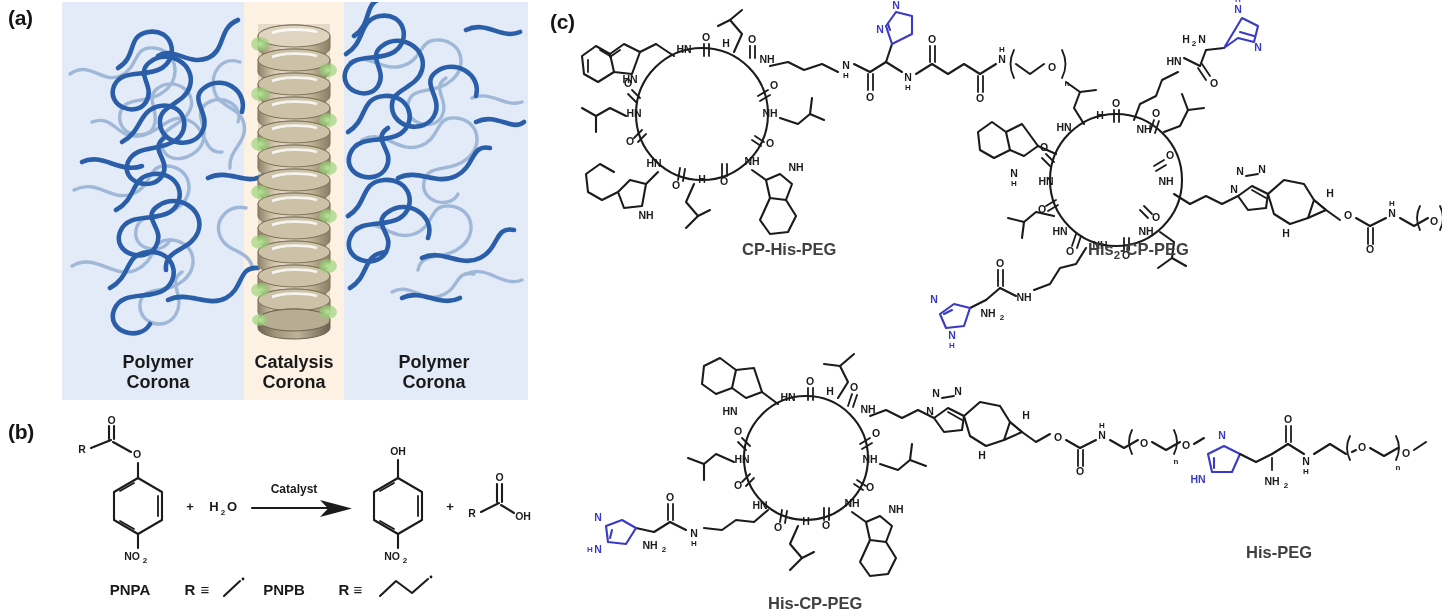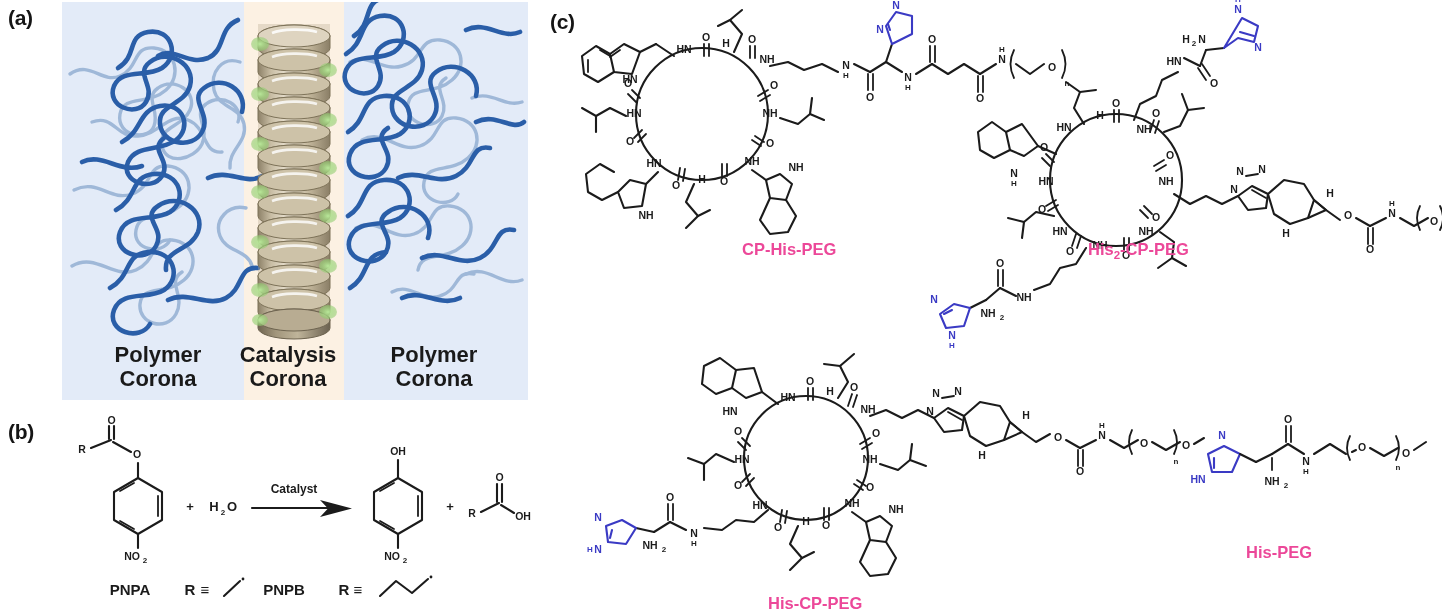--- a/index.html
+++ b/index.html
@@ -5,29 +5,29 @@
   html,body{margin:0;padding:0;background:#fff;}
   body{width:1442px;height:609px;position:relative;overflow:hidden;
        font-family:"Liberation Sans",sans-serif;color:#111;}
   .panel-tag{position:absolute;font-weight:bold;font-size:21px;color:#151515;letter-spacing:-.3px;}
   
   #panel-a{position:absolute;left:62px;top:2px;width:466px;height:398px;}
   #pa-bg{position:absolute;inset:0;background:#e3ebf8;}
   #pa-center-band{position:absolute;left:182px;top:0;width:100px;height:100%;background:#fcf1e3;}
   #pa-svg{position:absolute;inset:0;}
   .pa-label{position:absolute;bottom:8px;text-align:center;font-weight:bold;
-            font-size:22px;line-height:1.12;color:#1a1a1a;}
+            font-size:18px;line-height:1.12;color:#1a1a1a;}
   #pa-label-left{left:12px;width:168px;}
-  #pa-label-center{left:176px;width:100px;}
+  #pa-label-center{left:182px;width:100px;}
   #pa-label-right{left:284px;width:176px;}
   
   #panel-b{position:absolute;left:62px;top:418px;width:470px;height:190px;}
   
   #panel-c{position:absolute;left:556px;top:0;width:886px;height:609px;}
-  .mol-label{position:absolute;font-weight:bold;font-size:16.5px;color:#ec4899;white-space:nowrap;}
+  .mol-label{position:absolute;font-weight:bold;font-size:16.5px;color:#404040;white-space:nowrap;}
   .mol-label sub{font-size:11.5px;}
   svg{display:block;overflow:visible;}
   .bond{stroke:#1b1b1b;stroke-width:2.1;fill:none;stroke-linecap:round;stroke-linejoin:round;}
   .bond-thin{stroke:#1b1b1b;stroke-width:1.8;fill:none;stroke-linecap:round;}
   .bond-blue{stroke:#3a3ac4;stroke-width:2.1;fill:none;stroke-linecap:round;stroke-linejoin:round;}
   .atom{font-family:"Liberation Sans",sans-serif;font-size:10.5px;font-weight:bold;fill:#1b1b1b;
         text-anchor:middle;dominant-baseline:middle;}
   .atom-blue{font-family:"Liberation Sans",sans-serif;font-size:10.5px;font-weight:bold;fill:#3a3ac4;
         text-anchor:middle;dominant-baseline:middle;}
   .atom-sm{font-size:8px;}

